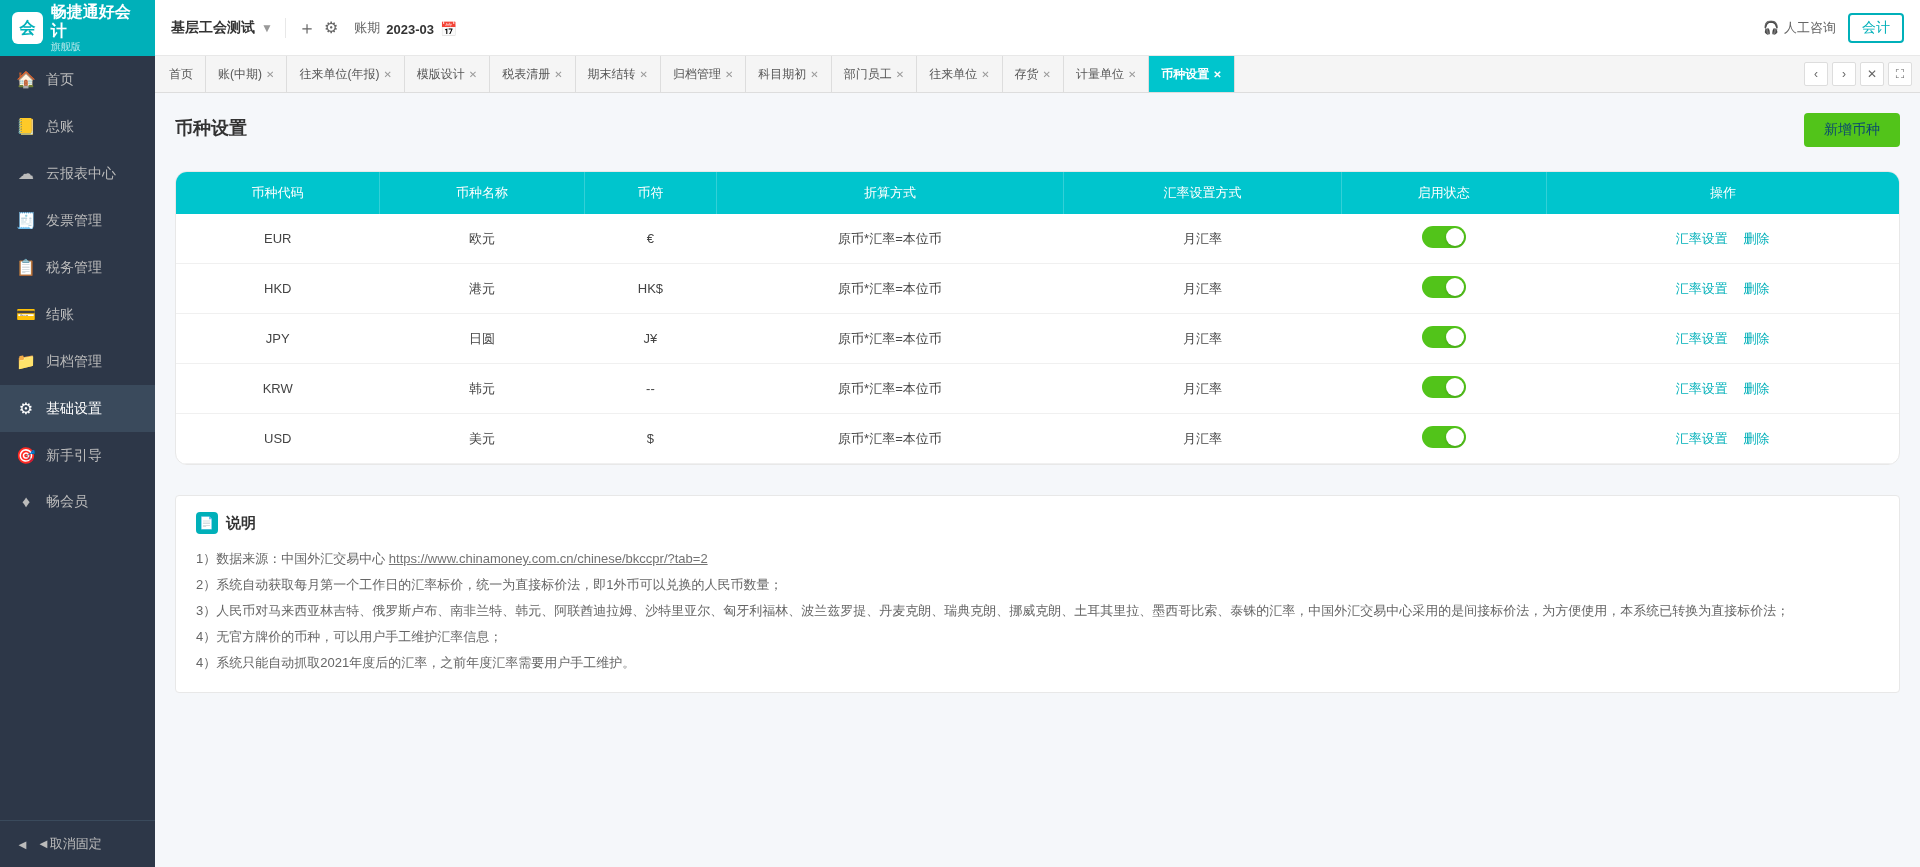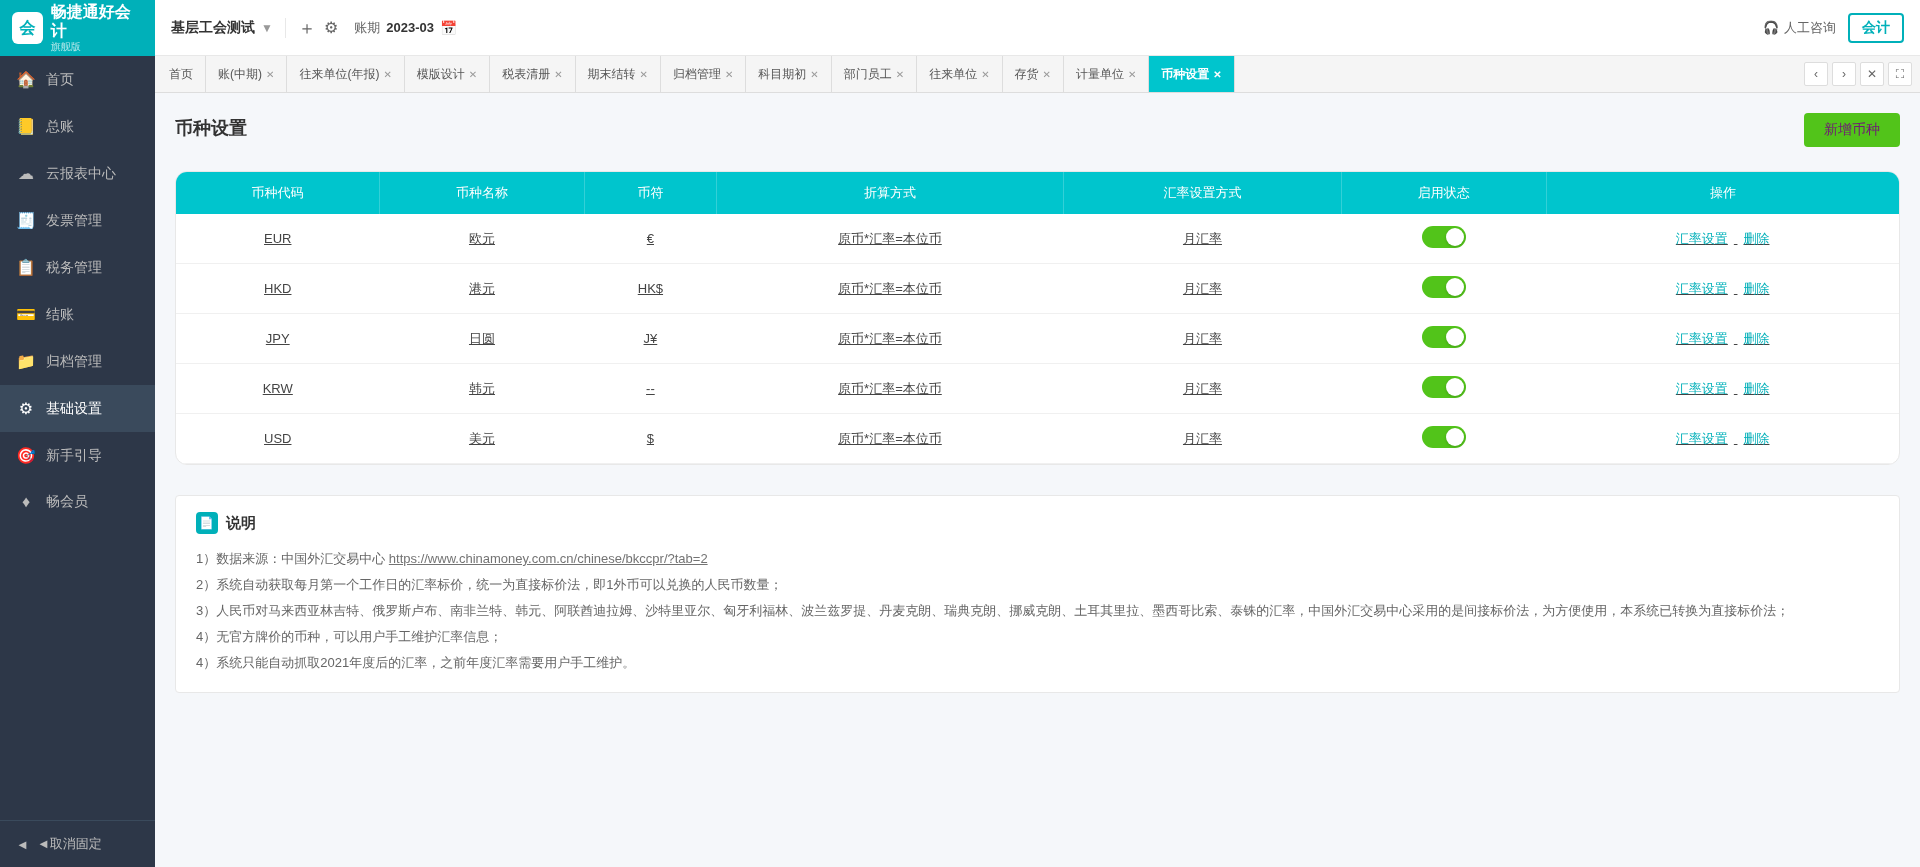--- a/index.html
+++ b/index.html
@@ -63,34 +63,34 @@
       gap: 8px;
     }
     .topbar-project {
       display: flex; align-items: center; gap: 6px;
       font-size: 14px; font-weight: bold; color: #333; cursor: pointer;
     }
     .topbar-project .dropdown-arrow { color: #999; font-size: 12px; }
     .topbar-divider { width: 1px; height: 20px; background: #e8e8e8; margin: 0 4px; }
     .topbar-add { color: #666; font-size: 18px; cursor: pointer; }
     .topbar-settings { color: #666; font-size: 16px; cursor: pointer; }
-    .topbar-period { display: flex; align-items: center; gap: 6px; font-size: 13px; color: #666; margin-left: 8px; }
+    .topbar-period { display: flex; align-items: flex-end; gap: 6px; font-size: 13px; color: #666; margin-left: 8px; }
     .topbar-period-val { color: #333; font-weight: bold; }
     .topbar-calendar-icon { color: #00b0b9; font-size: 14px; }
     .topbar-right { margin-left: auto; display: flex; align-items: center; gap: 12px; }
     .topbar-help { display: flex; align-items: center; gap: 4px; color: #666; font-size: 13px; cursor: pointer; }
     .topbar-accounting-btn {
       border: 2px solid #00b0b9;
       color: #00b0b9;
       background: #fff;
       padding: 4px 12px;
       border-radius: 4px;
       font-size: 14px;
       cursor: pointer;
-      font-weight: bold;
+      font-weight: normal;
     }
 
     
     .tabbar {
       background: #f5f5f5;
       border-bottom: 1px solid #ddd;
       display: flex; align-items: center;
       overflow-x: auto;
       white-space: nowrap;
       min-height: 36px;
@@ -128,21 +128,21 @@
     .content { flex: 1; overflow-y: auto; background: #f5f7fa; padding: 20px; }
 
     .page-title {
       font-size: 18px; font-weight: bold; color: #333;
       margin-bottom: 16px;
     }
 
     .new-btn {
       float: right;
       background: #52c41a;
-      color: #701a75;
+      color: #0c4a6e;
       border: none;
       padding: 8px 20px;
       border-radius: 4px;
       font-size: 14px;
       cursor: pointer;
       margin-bottom: 12px;
     }
 
     .table-wrap {
       background: #fff;
@@ -167,21 +167,20 @@
     }
     thead th:last-child { border-right: none; }
     tbody tr {
       border-bottom: 1px solid #f0f0f0;
     }
     tbody td {
       padding: 12px 10px;
       text-align: center;
       font-size: 13px;
       color: #444;
-      text-decoration: underline;
     }
 
     
     .toggle {
       display: inline-flex;
       align-items: center;
       position: relative;
     }
     .toggle-track {
       width: 44px; height: 22px;

